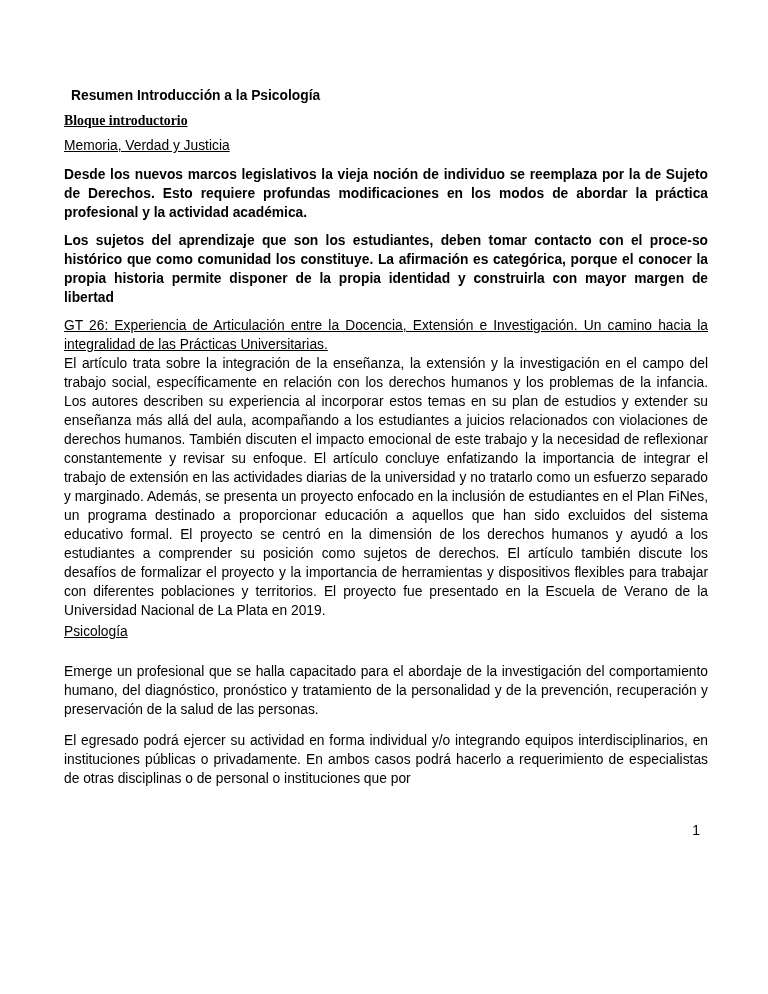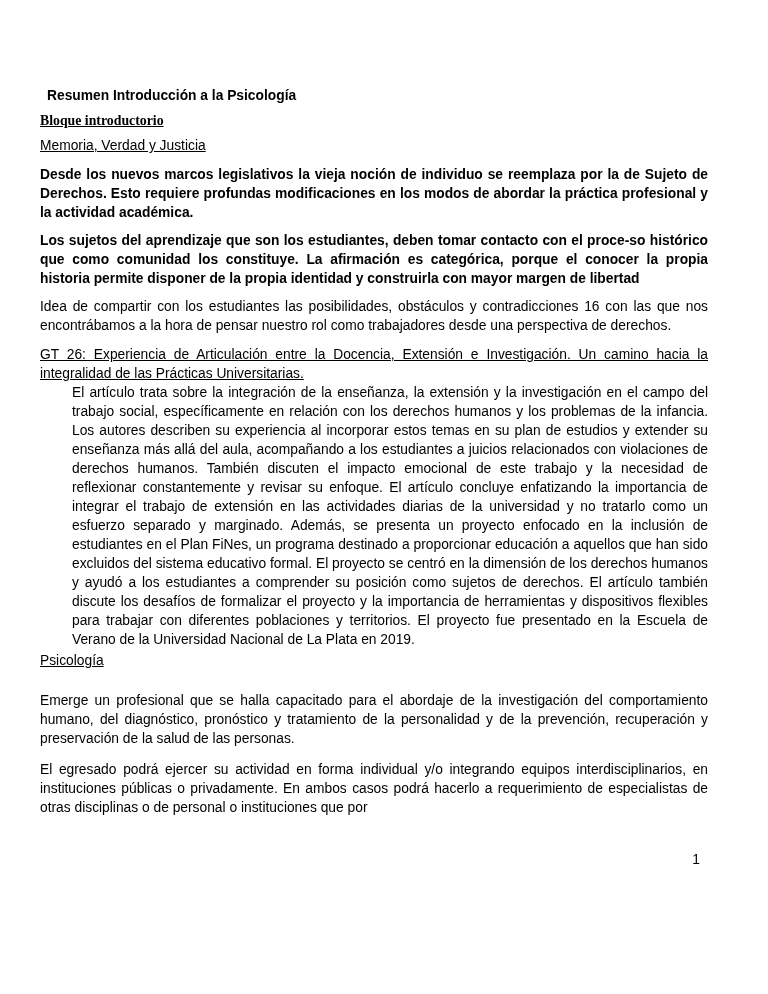--- a/index.html
+++ b/index.html
@@ -10,39 +10,39 @@
   body {
     width: 768px;
     height: 994px;
     overflow: hidden;
     position: relative;
   }
   .page {
     box-sizing: border-box;
     width: 768px;
     height: 994px;
-    padding: 86px 60px 0 40px;
+    padding: 86px 60px 0 64px;
     background: #ffffff;
     color: #000000;
     font-family: "Liberation Sans", "DejaVu Sans", sans-serif;
     font-size: 13.8px;
     line-height: 19px;
   }
   .block { margin: 0; }
   .title {
     font-weight: bold;
     padding-left: 7px;
   }
   .bold { font-weight: bold; font-family: Liberation Serif, serif; }
   .underline { text-decoration: underline; }
   .justify {
     text-align: justify;
     text-justify: inter-word;
   }
-  .mb2  { margin-bottom: 2px; margin-left: 32px; }
+  .mb2  { margin-bottom: 2px; }
   .mb6  { margin-bottom: 6px; }
   .mb7  { }
   .mb9  { margin-bottom: 9px; font-weight: bold; }
   .mb10 { margin-bottom: 10px; }
   .mb11 { margin-bottom: 21px; }
   .mb12 { margin-bottom: 12px; }
   .page-number {
     margin-top: 33px;
     text-align: right;
     padding-right: 8px;
@@ -56,21 +56,20 @@
   <p class="block title mb6">Resumen Introducción a la Psicología</p>
 
   <p class="block bold underline mb6">Bloque introductorio</p>
 
   <p class="block underline mb10">Memoria, Verdad y Justicia</p>
 
   <p class="block justify mb9">Desde los nuevos marcos legislativos la vieja noción de individuo se reemplaza por la de Sujeto de Derechos. Esto requiere profundas modificaciones en los modos de abordar la práctica profesional y la actividad académica.</p>
 
   <p class="block justify mb9">Los sujetos del aprendizaje que son los estudiantes, deben tomar contacto con el proce-so histórico que como comunidad los constituye. La afirmación es categórica, porque el conocer la propia historia permite disponer de la propia identidad y construirla con mayor margen de libertad</p>
 
-  <p class="block justify mb10">Idea de compartir con los estudiantes las posibilidades, obstáculos y contradicciones 16 con las que nos encontrábamos a la hora de pensar nuestro rol como trabajadores desde una perspectiva de derechos.</p>
 
   <p class="block underline justify mb7">GT 26: Experiencia de Articulación entre la Docencia, Extensión e Investigación. Un camino hacia la integralidad de las Prácticas Universitarias.</p>
 
   <p class="block justify mb2">El artículo trata sobre la integración de la enseñanza, la extensión y la investigación en el campo del trabajo social, específicamente en relación con los derechos humanos y los problemas de la infancia. Los autores describen su experiencia al incorporar estos temas en su plan de estudios y extender su enseñanza más allá del aula, acompañando a los estudiantes a juicios relacionados con violaciones de derechos humanos. También discuten el impacto emocional de este trabajo y la necesidad de reflexionar constantemente y revisar su enfoque. El artículo concluye enfatizando la importancia de integrar el trabajo de extensión en las actividades diarias de la universidad y no tratarlo como un esfuerzo separado y marginado. Además, se presenta un proyecto enfocado en la inclusión de estudiantes en el Plan FiNes, un programa destinado a proporcionar educación a aquellos que han sido excluidos del sistema educativo formal. El proyecto se centró en la dimensión de los derechos humanos y ayudó a los estudiantes a comprender su posición como sujetos de derechos. El artículo también discute los desafíos de formalizar el proyecto y la importancia de herramientas y dispositivos flexibles para trabajar con diferentes poblaciones y territorios. El proyecto fue presentado en la Escuela de Verano de la Universidad Nacional de La Plata en 2019.</p>
 
   <p class="block underline mb11">Psicología</p>
 
   <p class="block justify mb12">Emerge un profesional que se halla capacitado para el abordaje de la investigación del comportamiento humano, del diagnóstico, pronóstico y tratamiento de la personalidad y de la prevención, recuperación y preservación de la salud de las personas.</p>
 
   <p class="block justify">El egresado podrá ejercer su actividad en forma individual y/o integrando equipos interdisciplinarios, en instituciones públicas o privadamente. En ambos casos podrá hacerlo a requerimiento de especialistas de otras disciplinas o de personal o instituciones que por</p>

